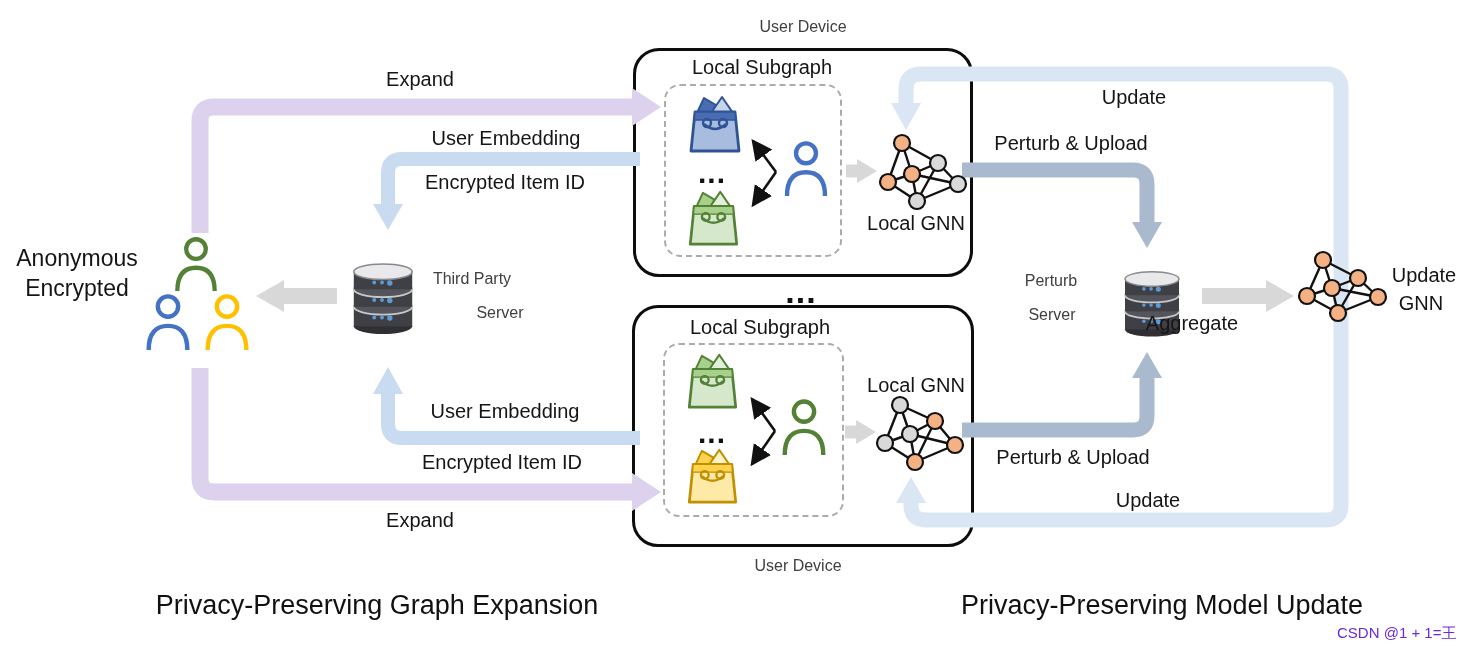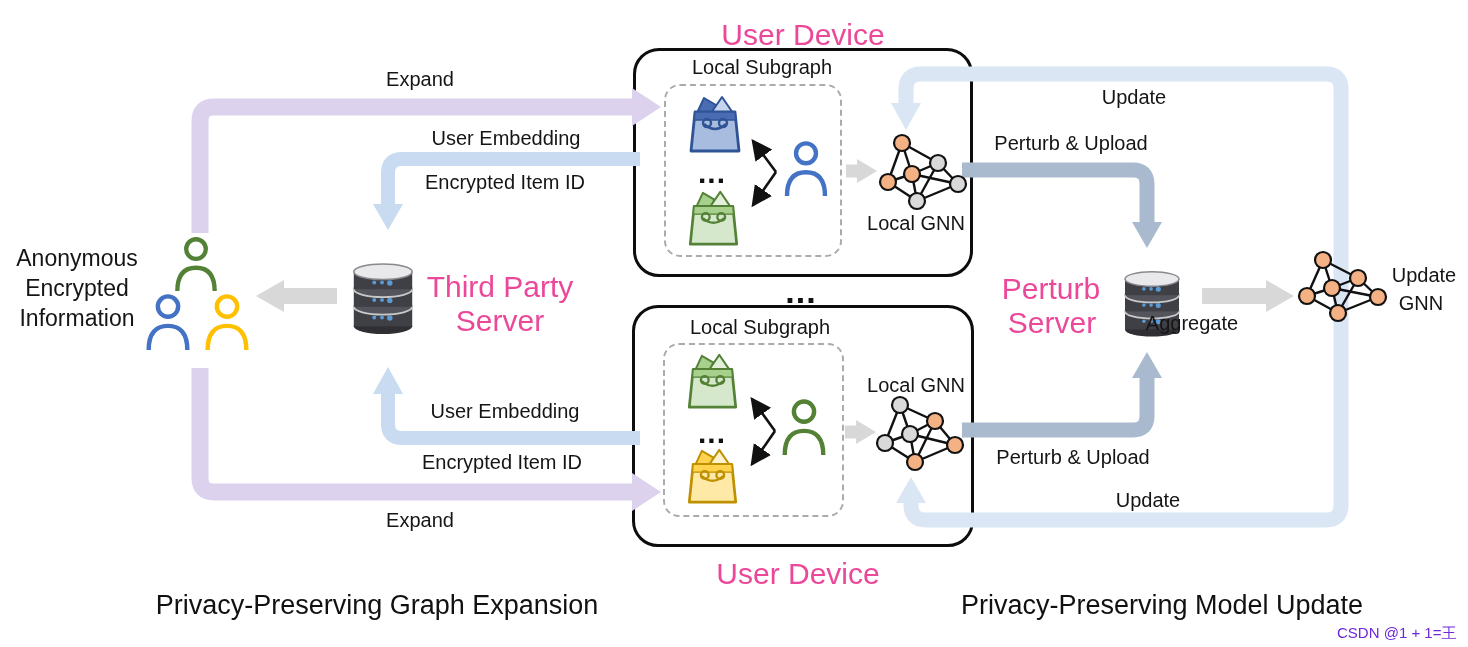--- a/index.html
+++ b/index.html
@@ -2,21 +2,21 @@
 <html><head>
 <meta charset="utf-8">
 <style>
   html,body{margin:0;padding:0;background:#ffffff;}
   #canvas{
     position:relative;width:1468px;height:647px;background:#ffffff;overflow:hidden;
     font-family:"Liberation Sans","DejaVu Sans",sans-serif;color:#151515;
   }
   .lbl{position:absolute;white-space:nowrap;transform:translateX(-50%);
        font-size:20px;color:#151515;z-index:6;line-height:1.1;}
-  .lbl.blue{color:#ec4899;font-size:30px;}
+  .lbl.blue{color:#404040;font-size:16px;}
   .caption{position:absolute;transform:translateX(-50%);font-size:27px;color:#111;
            white-space:nowrap;z-index:6;}
   .device-box{position:absolute;border:3.5px solid #0d0d0d;border-radius:26px;
               background:transparent;z-index:2;}
   .dashed-box{position:absolute;border:2.5px dashed #ABABAB;border-radius:16px;z-index:2;}
   .dots{position:absolute;transform:translateX(-50%);font-weight:700;font-size:30px;
         letter-spacing:1px;color:#111;z-index:6;line-height:10px;}
   .anon{position:absolute;text-align:center;font-size:23px;line-height:30px;z-index:6;}
   .watermark{position:absolute;font-size:15px;color:#6d28d9;white-space:nowrap;z-index:6;}
   svg.layer{position:absolute;left:0;top:0;z-index:3;}
@@ -101,21 +101,20 @@
 
     <g stroke="#111" stroke-width="2.6" fill="none">
       <path d="M 775 431 L 752 399" marker-end="url(#mblk)"></path>
       <path d="M 775 431 L 752 464" marker-end="url(#mblk)"></path>
     </g>
   </svg>
 
   <div class="anon" style="left:12px;top:243px;width:130px;">
     <div>Anonymous</div>
     <div>Encrypted</div>
-    <div>Information</div>
   </div>
 
   <svg class="icon" style="left:169px;top:236px;" width="54" height="56" viewBox="0 0 54 60">
     <circle cx="27" cy="14" r="10.5" fill="none" stroke="#538135" stroke-width="4.6"></circle>
     <path d="M 7 59 Q 7 34 27 34 Q 47 34 47 59" fill="none" stroke="#538135" stroke-width="4.6"></path>
   </svg>
   <svg class="icon" style="left:140px;top:293px;" width="56" height="58" viewBox="0 0 54 60">
     <circle cx="27" cy="14" r="10.5" fill="none" stroke="#4472C4" stroke-width="4.6"></circle>
     <path d="M 7 59 Q 7 34 27 34 Q 47 34 47 59" fill="none" stroke="#4472C4" stroke-width="4.6"></path>
   </svg>
@@ -139,21 +138,21 @@
           <circle cx="45" cy="21.5" r="2.8"></circle>
         <circle cx="29" cy="39" r="2"></circle>
           <circle cx="37" cy="39" r="2"></circle>
           <circle cx="45" cy="39.5" r="2.8"></circle>
         <circle cx="29" cy="57" r="2"></circle>
           <circle cx="37" cy="57" r="2"></circle>
           <circle cx="45" cy="57.5" r="2.8"></circle>
       </g>
     </g>
   </svg>
-  <div class="lbl blue" style="left:500px;top:270px;text-align:center;">Third Party</div>
+  <div class="lbl blue" style="left:472px;top:270px;text-align:center;">Third Party</div>
   <div class="lbl blue" style="left:500px;top:304px;">Server</div>
 
   <div class="lbl" style="left:420px;top:68px;">Expand</div>
   <div class="lbl" style="left:506px;top:127px;">User Embedding</div>
   <div class="lbl" style="left:505px;top:171px;">Encrypted Item ID</div>
   <div class="lbl" style="left:505px;top:400px;">User Embedding</div>
   <div class="lbl" style="left:502px;top:451px;">Encrypted Item ID</div>
   <div class="lbl" style="left:420px;top:509px;">Expand</div>
 
   <div class="lbl blue" style="left:803px;top:18px;">User Device</div>

